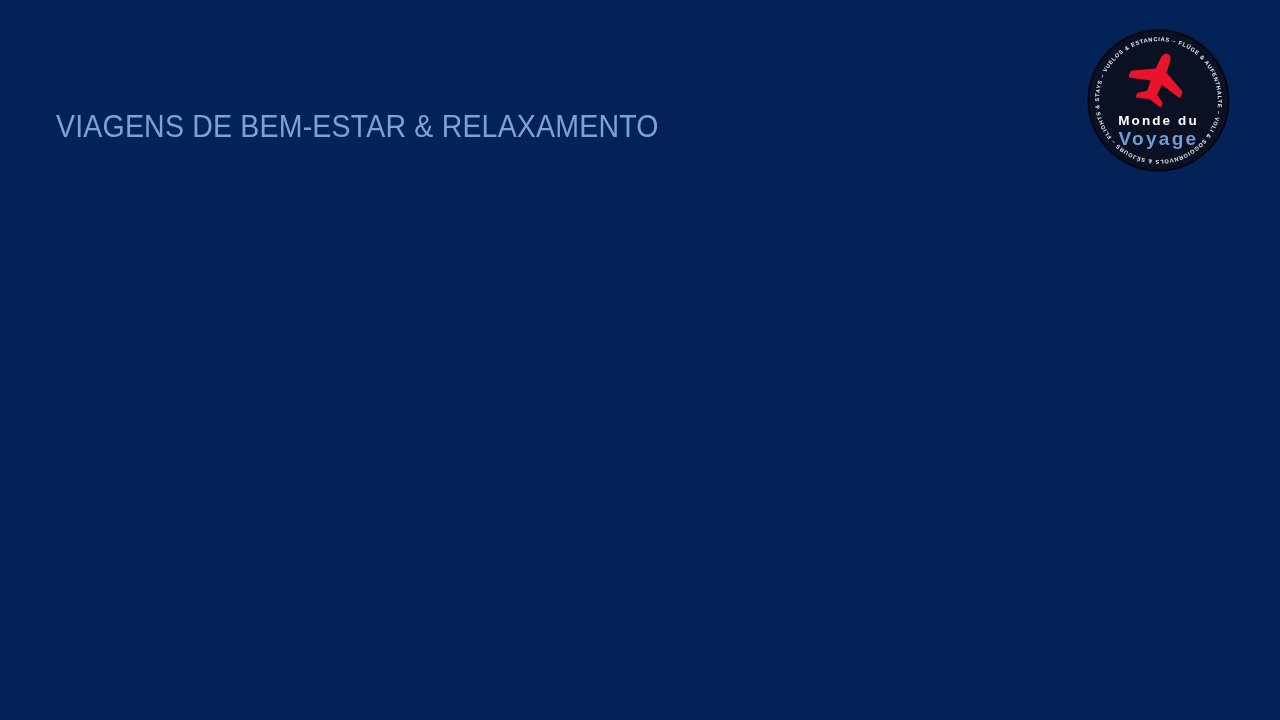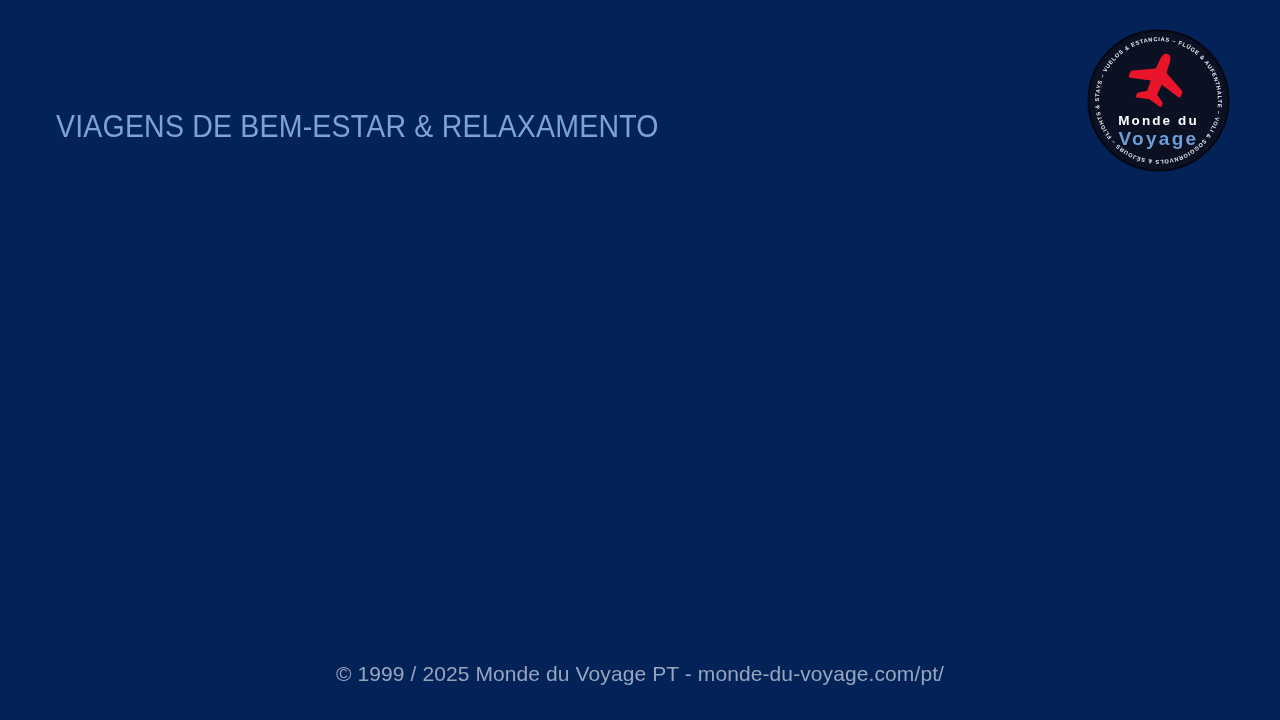--- a/index.html
+++ b/index.html
@@ -105,21 +105,20 @@
   }
 </style>
 </head>
 <body>
 
 <div class="slide">
 
   <h1 class="slide-title">VIAGENS DE BEM-ESTAR &amp; RELAXAMENTO</h1>
 
 
-  <div class="footer">© 1999 / 2025 Monde du Voyage PT - monde-du-voyage.com/pt/</div>
 
   <div class="logo">
     <svg class="logo-svg" viewBox="0 0 143 143" xmlns="http://www.w3.org/2000/svg">
       <defs>
         <path id="ringpath" d="M 71.5,71.5 m -59.5,0 a 59.5,59.5 0 1,1 119,0 a 59.5,59.5 0 1,1 -119,0" transform="rotate(-104 71.5 71.5)"></path>
       </defs>
 
       <circle cx="71.5" cy="71.5" r="70" fill="#0b1022"></circle>
       <circle cx="71.5" cy="71.5" r="70" fill="none" stroke="#050813" stroke-width="2"></circle>
 

